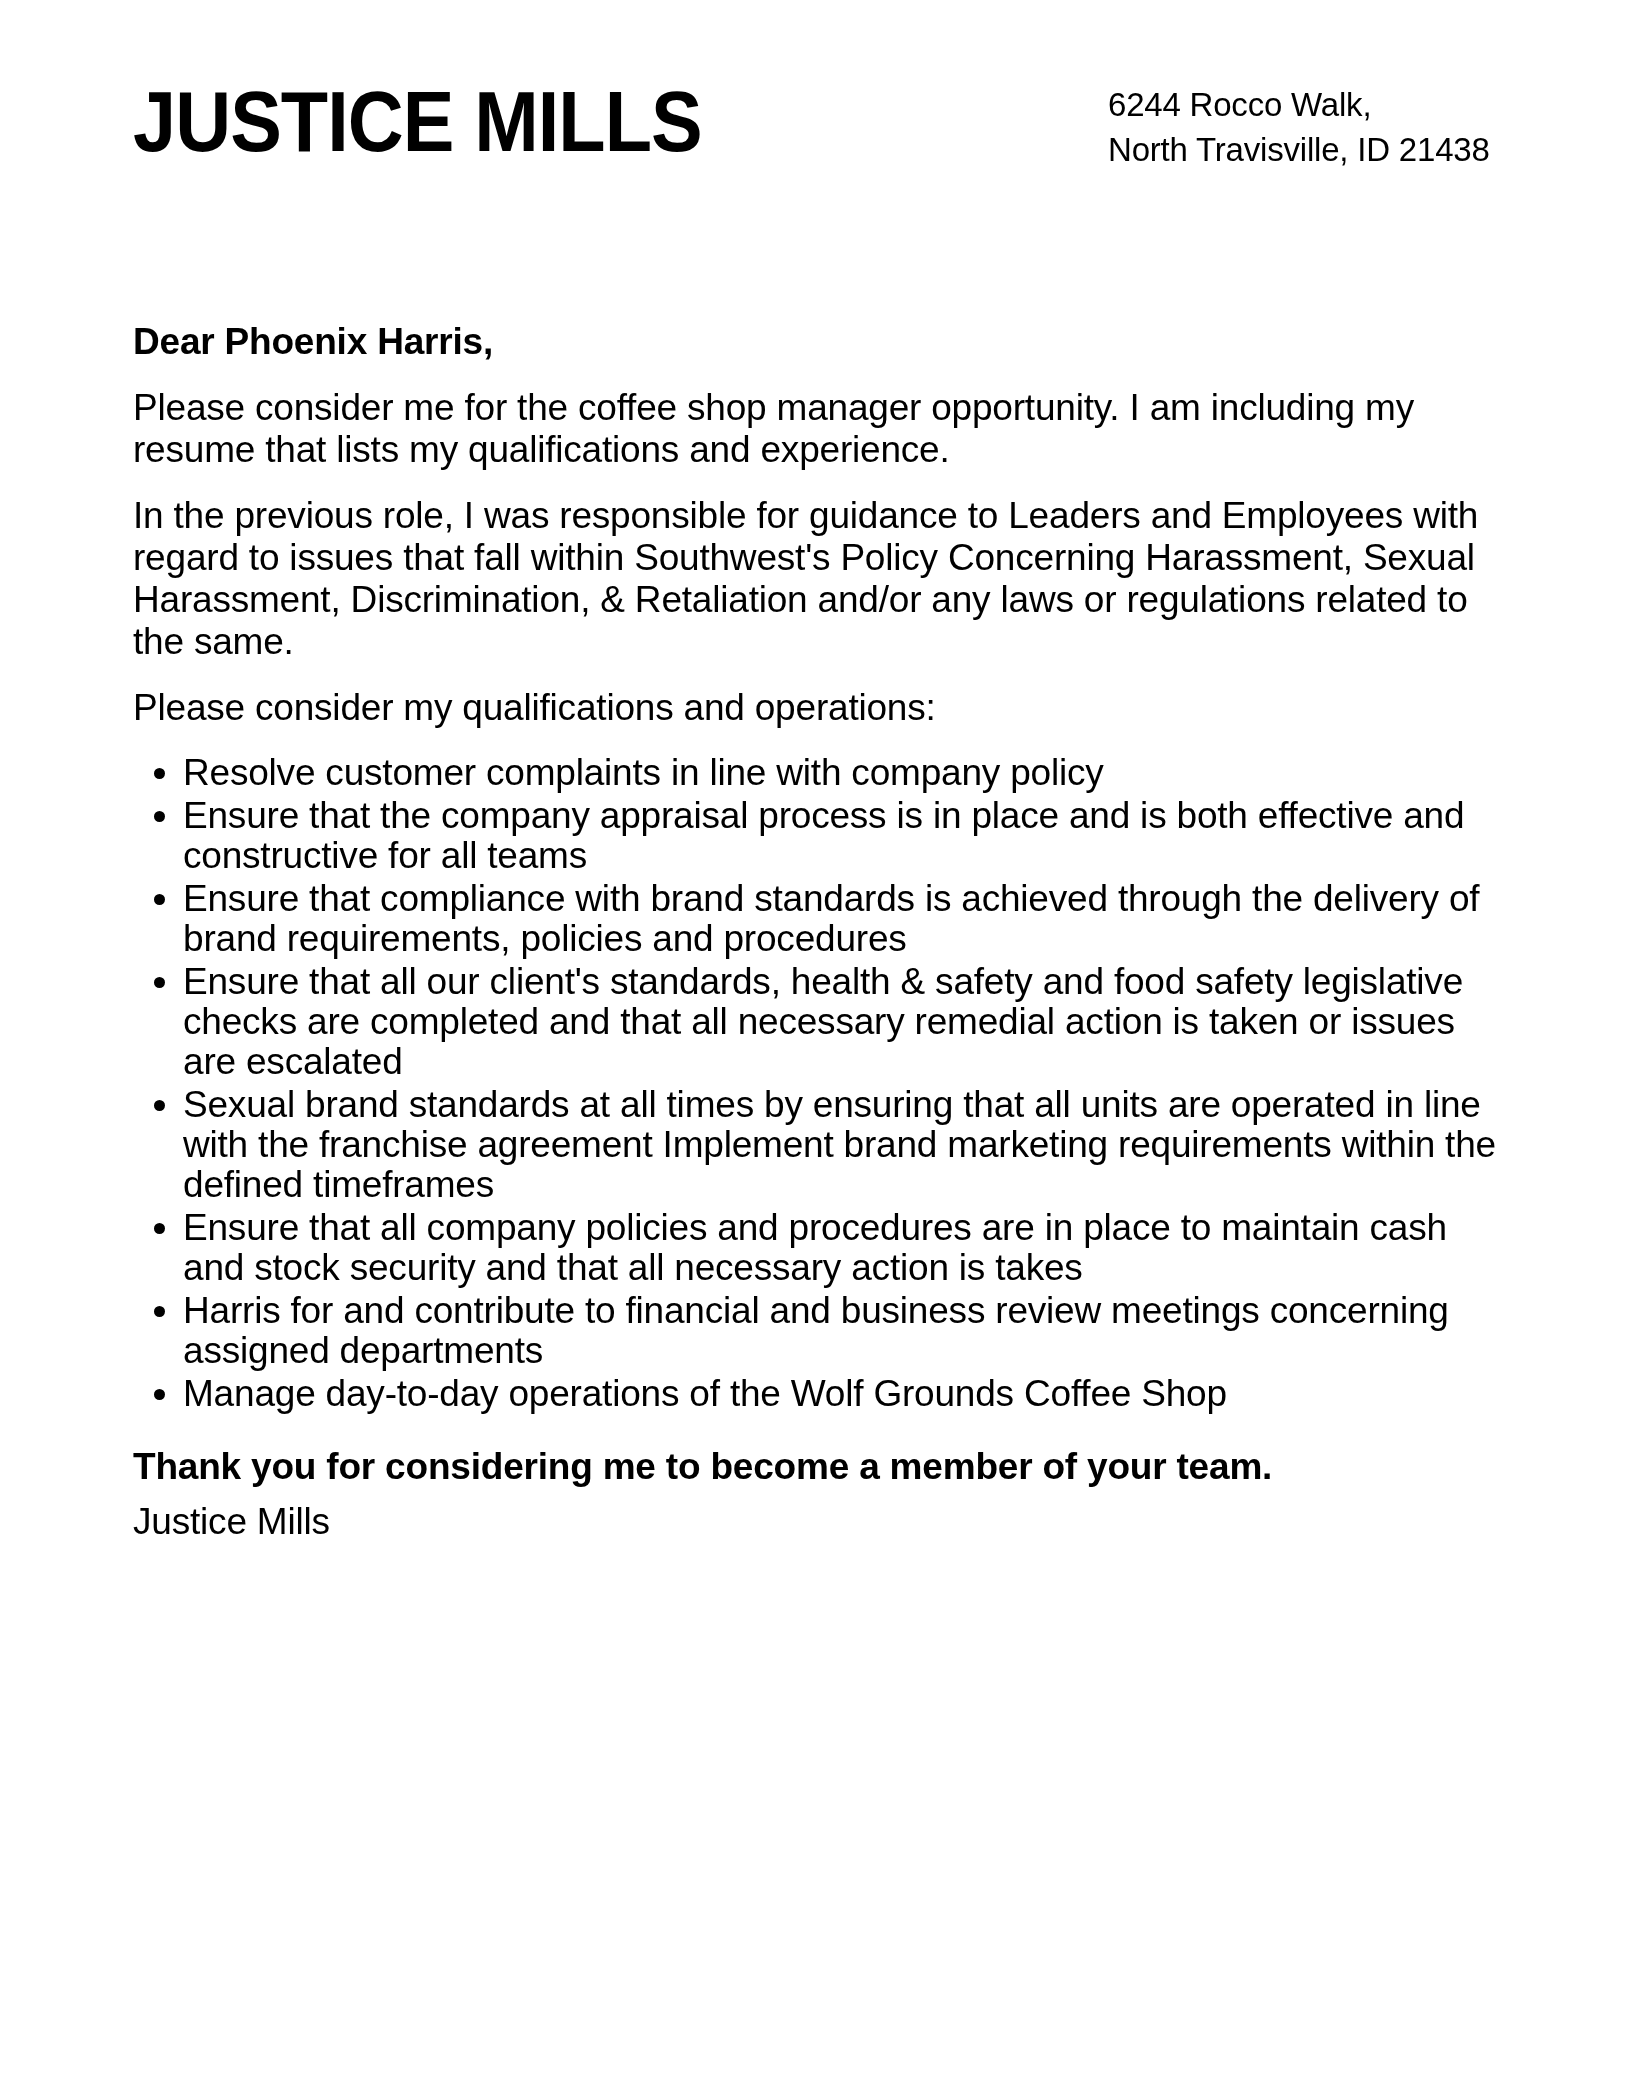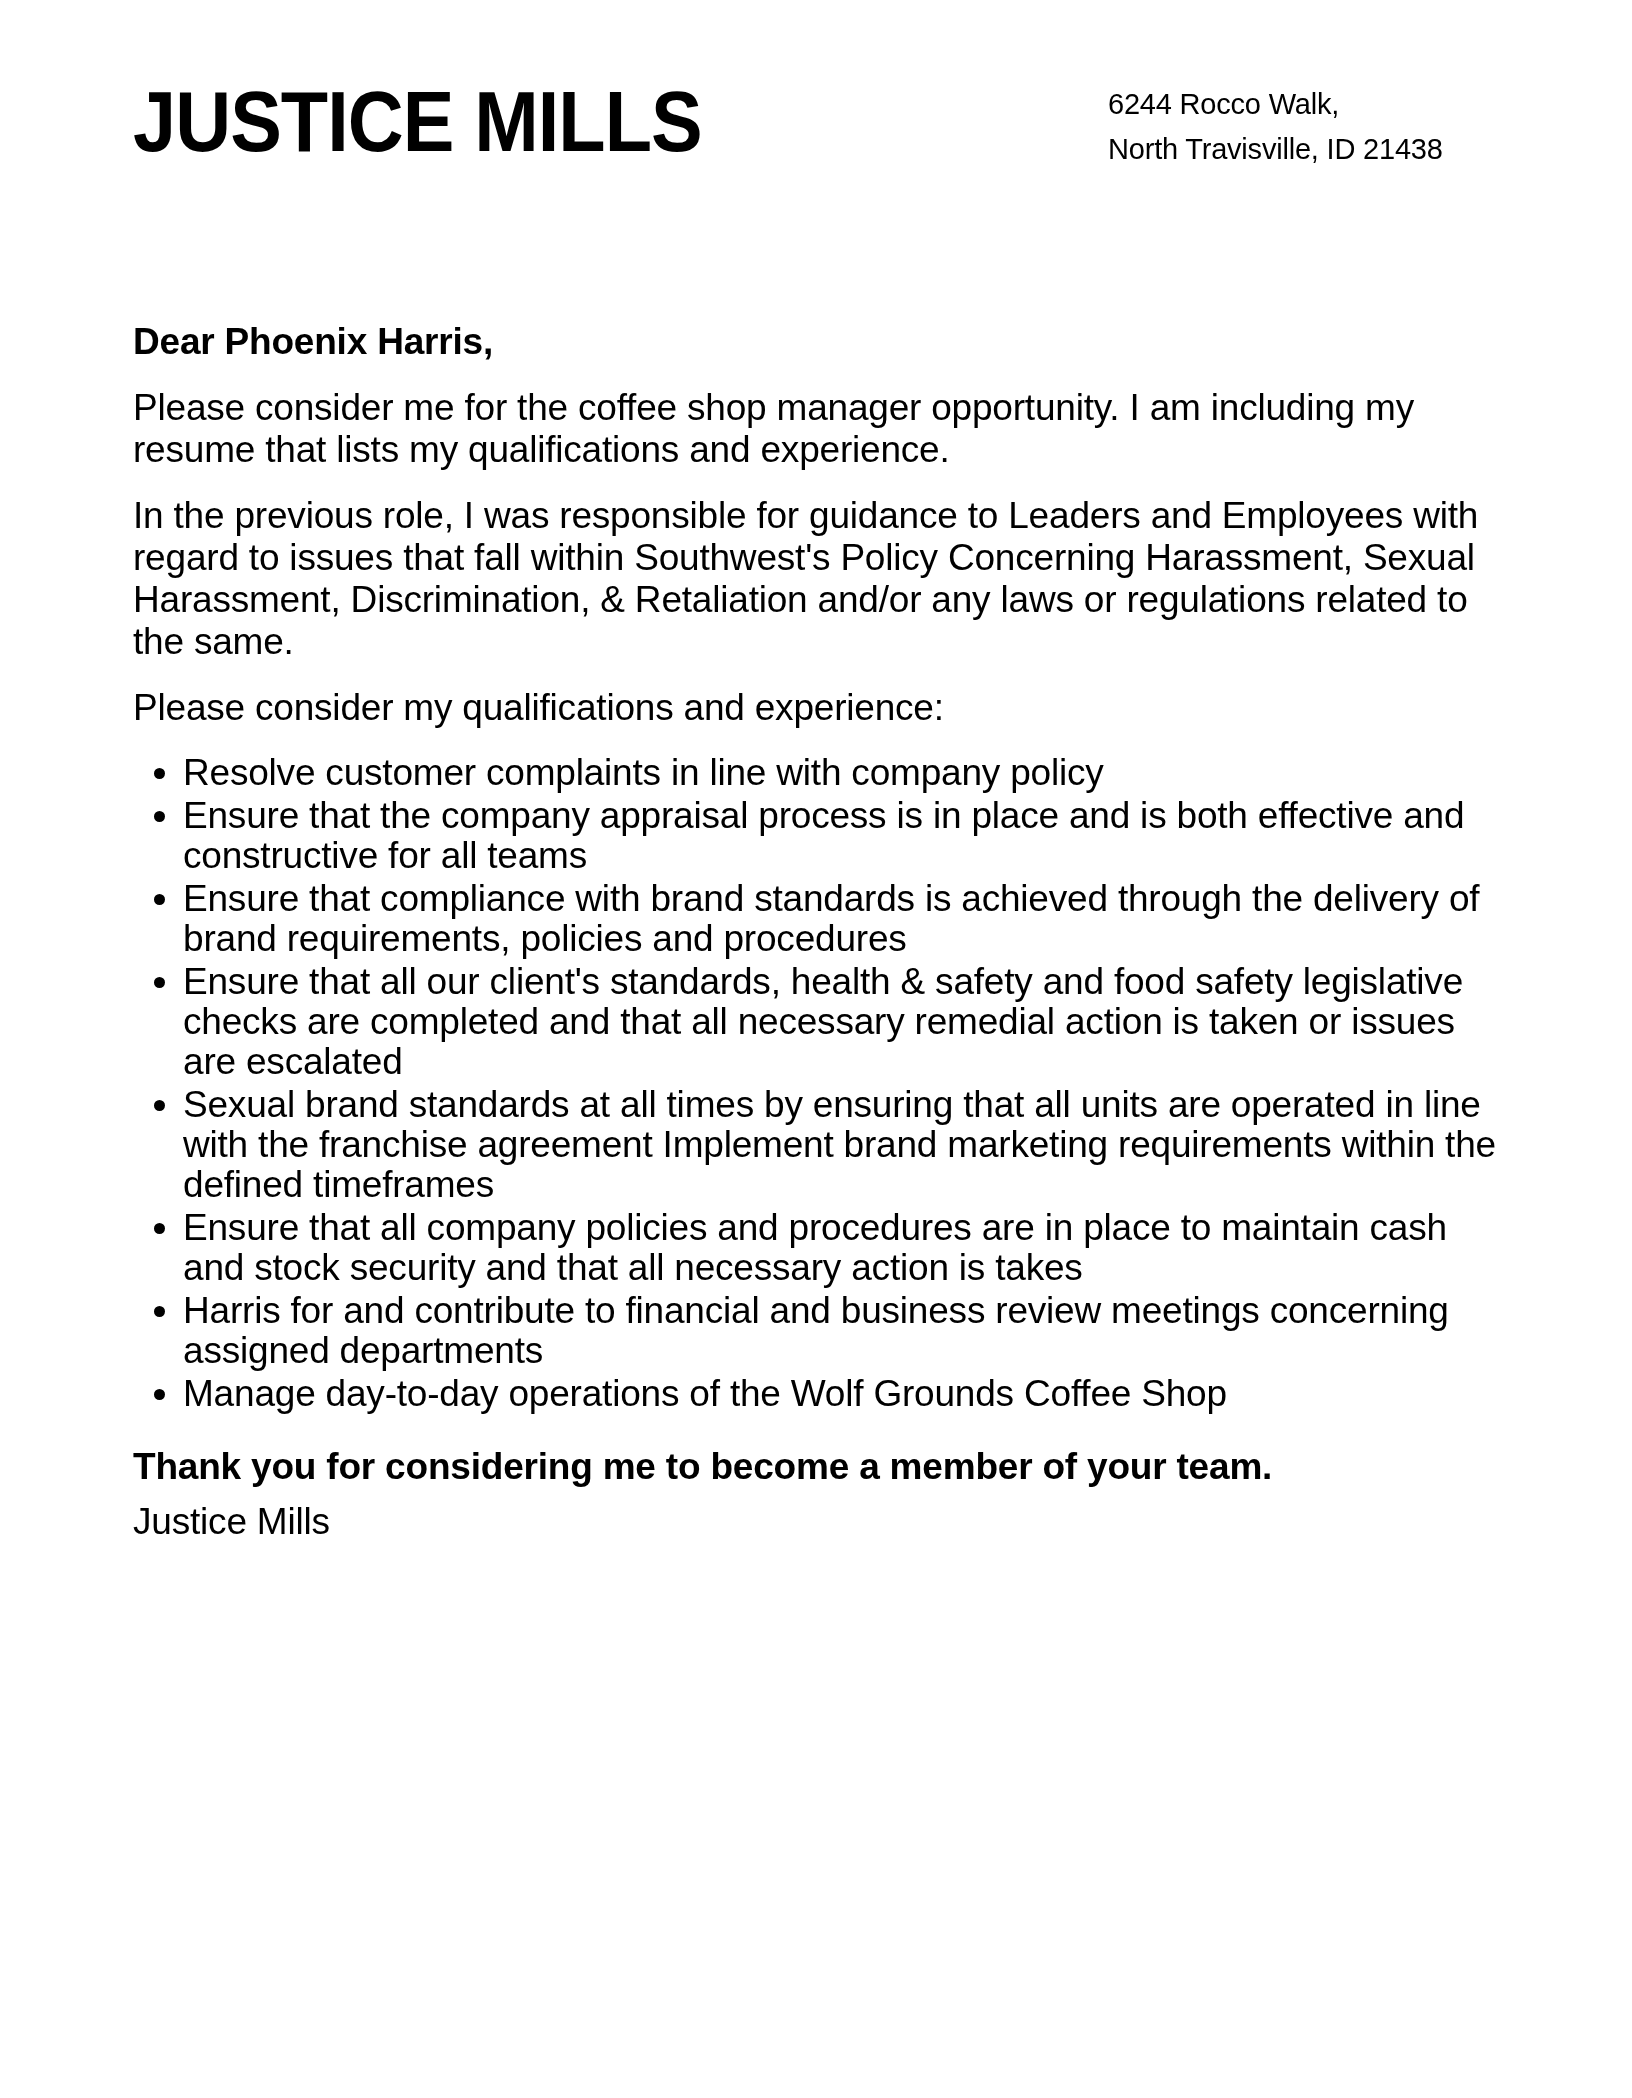--- a/index.html
+++ b/index.html
@@ -36,21 +36,21 @@
     line-height: 1.0;
     letter-spacing: -1px;
     transform: scaleX(0.9);
     transform-origin: left top;
     white-space: nowrap;
   }
   .address-block {
     position: absolute;
     left: 1108px;
     top: 82px;
-    font-size: 29px;
+    font-size: 33px;
     line-height: 45px;
     letter-spacing: -0.2px;
     font-weight: 400;
   }
 
   
   .letter-body {
     box-sizing: content-box;
     padding-left: 133px;
     width: 1372px;
@@ -96,21 +96,21 @@
   </div>
 
   <div class="letter-body">
 
     <p class="greeting">Dear Phoenix Harris,</p>
 
     <p class="para">Please consider me for the coffee shop manager opportunity. I am including my resume that lists my qualifications and experience.</p>
 
     <p class="para">In the previous role, I was responsible for guidance to Leaders and Employees with regard to issues that fall within Southwest's Policy Concerning Harassment, Sexual Harassment, Discrimination, &amp; Retaliation and/or any laws or regulations related to the same.</p>
 
-    <p class="para">Please consider my qualifications and experience:</p>
+    <p class="para">Please consider my qualifications and operations:</p>
 
     <ul class="qualifications-list">
       <li>Resolve customer complaints in line with company policy</li>
       <li>Ensure that the company appraisal process is in place and is both effective and constructive for all teams</li>
       <li>Ensure that compliance with brand standards is achieved through the delivery of brand requirements, policies and procedures</li>
       <li>Ensure that all our client's standards, health &amp; safety and food safety legislative checks are completed and that all necessary remedial action is taken or issues are escalated</li>
       <li>Sexual brand standards at all times by ensuring that all units are operated in line with the franchise agreement Implement brand marketing requirements within the defined timeframes</li>
       <li>Ensure that all company policies and procedures are in place to maintain cash and stock security and that all necessary action is takes</li>
       <li>Harris for and contribute to financial and business review meetings concerning assigned departments</li>
       <li>Manage day-to-day operations of the Wolf Grounds Coffee Shop</li>

